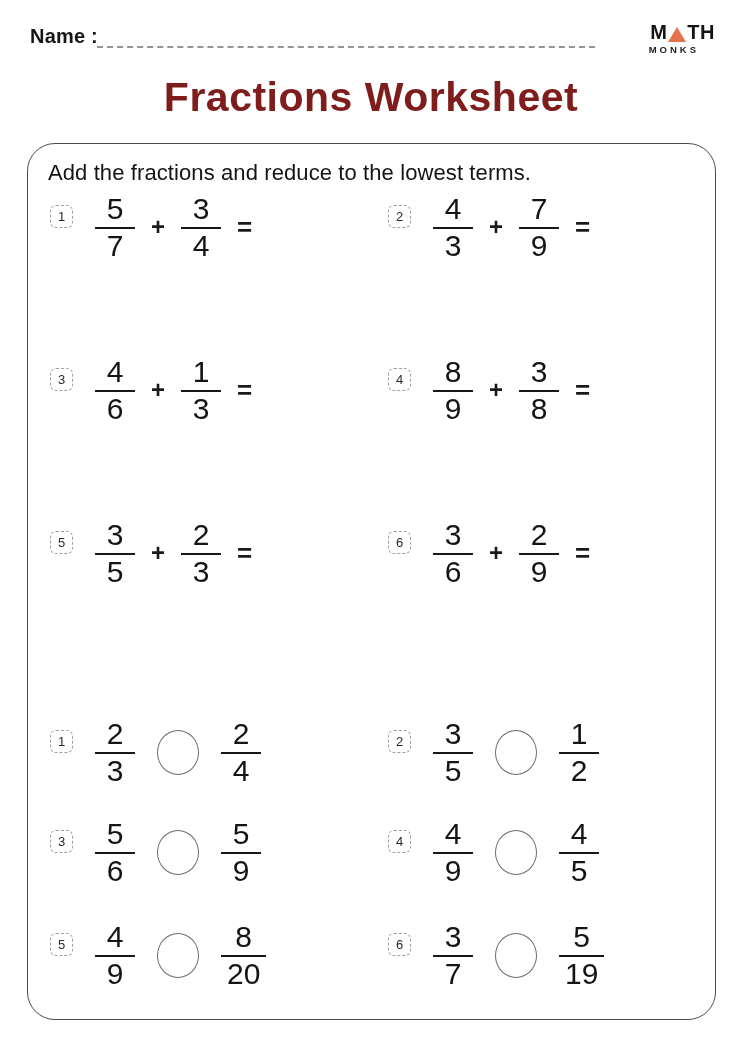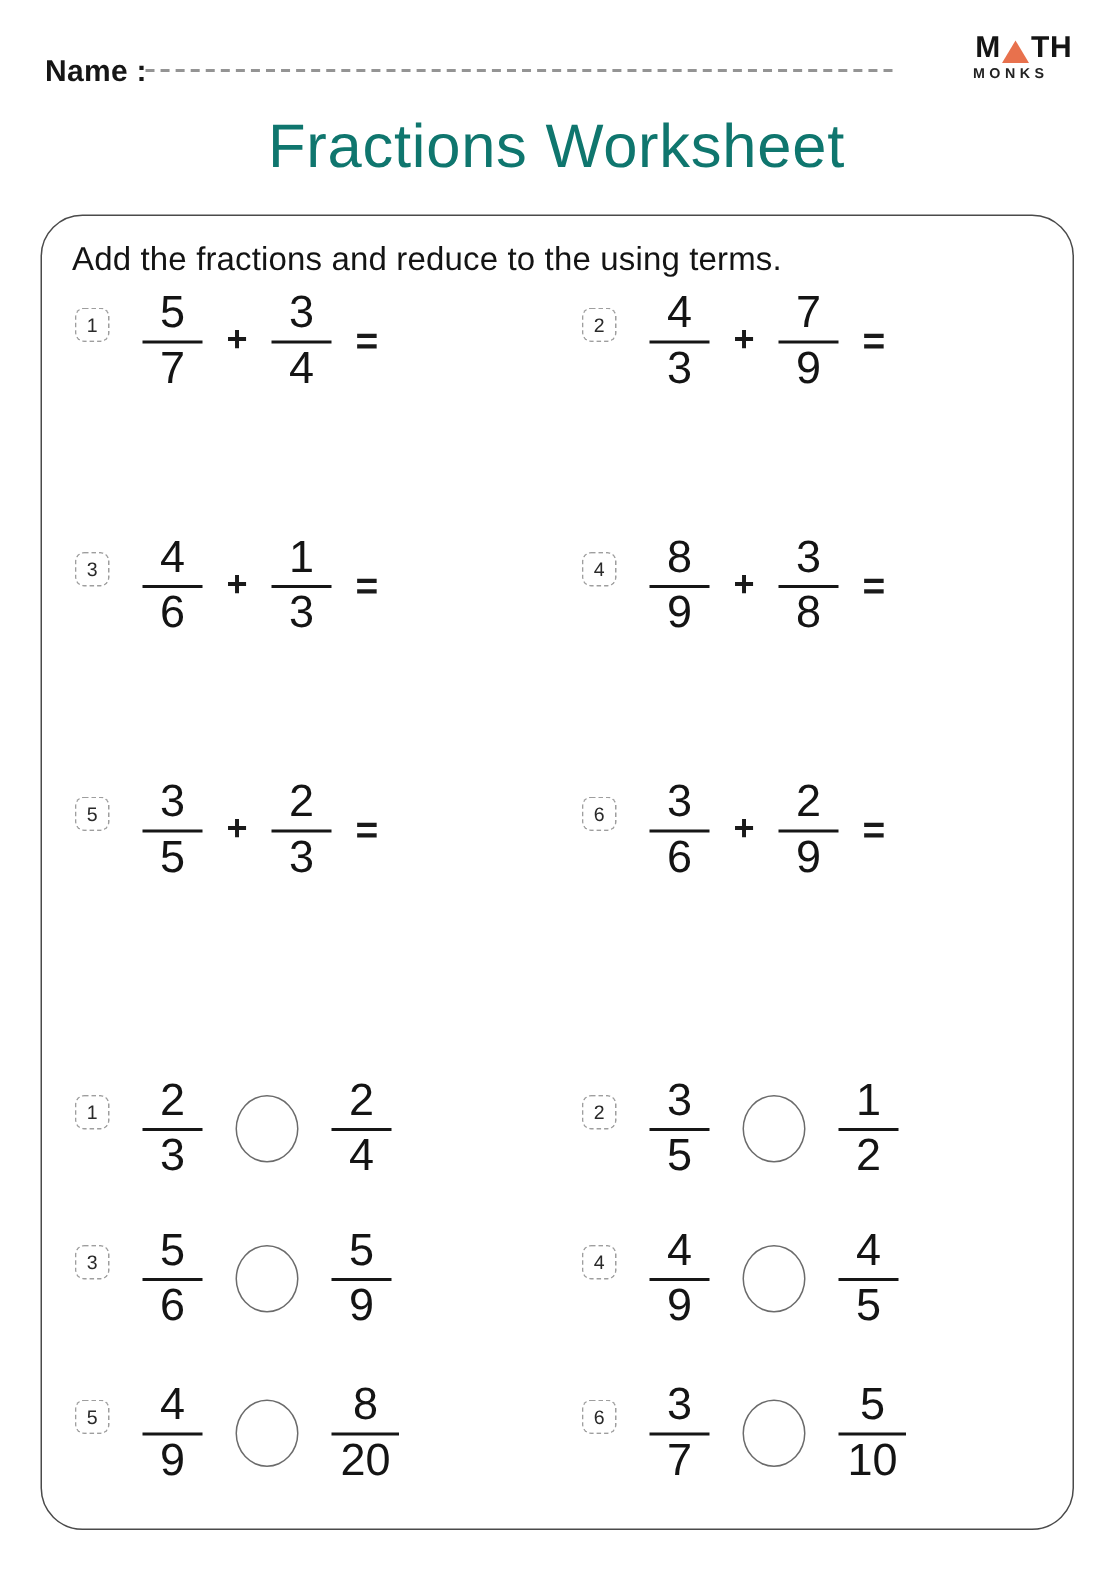--- a/index.html
+++ b/index.html
@@ -14,21 +14,20 @@
   }
 
   
   .name-label {
     position: absolute;
     left: 30px; top: 25px;
     font-size: 20px;
     font-weight: 700;
     letter-spacing: 0.2px;
     color: #161616;
-    margin-top: 12px;
   }
   .name-line {
     position: absolute;
     left: 97px; top: 24px;
     width: 498px; height: 24px;
     border-bottom: 2px dashed #949494;
   }
   .logo {
     position: absolute;
     right: 27px; top: 22px;
@@ -63,23 +62,23 @@
     margin-right: 16px;
   }
 
   
   .title {
     position: absolute;
     left: 0; top: 76px;
     width: 100%;
     text-align: center;
     font-size: 41px;
-    font-weight: 400;
+    font-weight: 700;
     letter-spacing: 0.5px;
-    color: #0f766e;
+    color: #7f1d1d;
     line-height: 1.05;
   }
 
   
   .sheet-box {
     position: absolute;
     left: 27px; top: 143px;
     width: 689px; height: 877px;
     border: 1.6px solid #4a4a4a;
     border-radius: 28px;
@@ -171,21 +170,21 @@
       <span class="logo-triangle"></span>
       <span>TH</span>
     </div>
     <div class="logo-sub">MONKS</div>
   </div>
 
   <div class="title">Fractions Worksheet</div>
 
   <div class="sheet-box"></div>
 
-  <div class="instruction" id="instr-add">Add the fractions and reduce to the using terms.</div>
+  <div class="instruction" id="instr-add">Add the fractions and reduce to the lowest terms.</div>
 
   <div class="prob" style="left:50px; top:195px;">
     <span class="badge">1</span>
     <span class="frac">
         <span class="fnum">5</span>
         <span class="fden">7</span>
       </span>
     <span class="op">+</span>
     <span class="frac">
         <span class="fnum">3</span>
@@ -332,17 +331,17 @@
 
   <div class="cprob" style="left:388px; top:923px;">
     <span class="badge">6</span>
     <span class="frac">
         <span class="fnum">3</span>
         <span class="fden">7</span>
       </span>
     <span class="circle"></span>
     <span class="frac">
         <span class="fnum">5</span>
-        <span class="fden">10</span>
+        <span class="fden">19</span>
       </span>
   </div>
 
 </div>
 
 </body></html>

